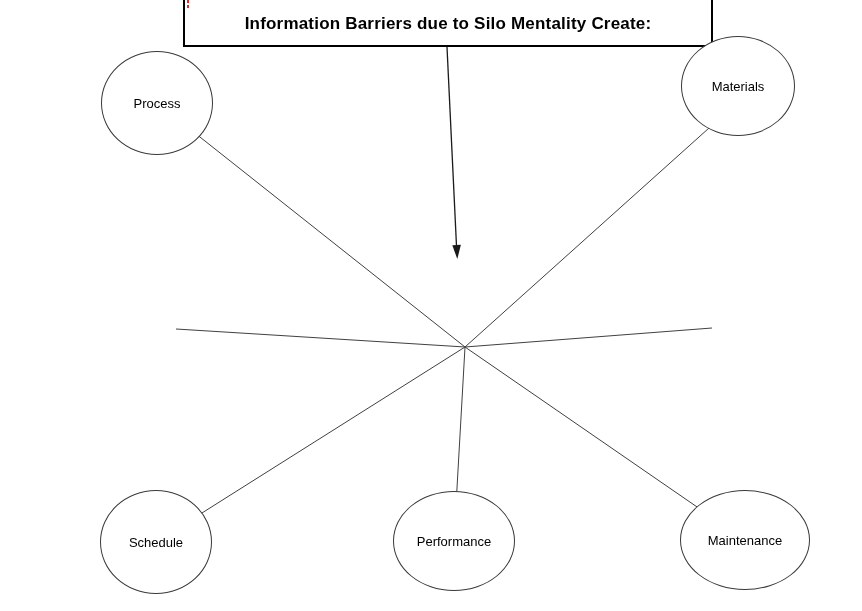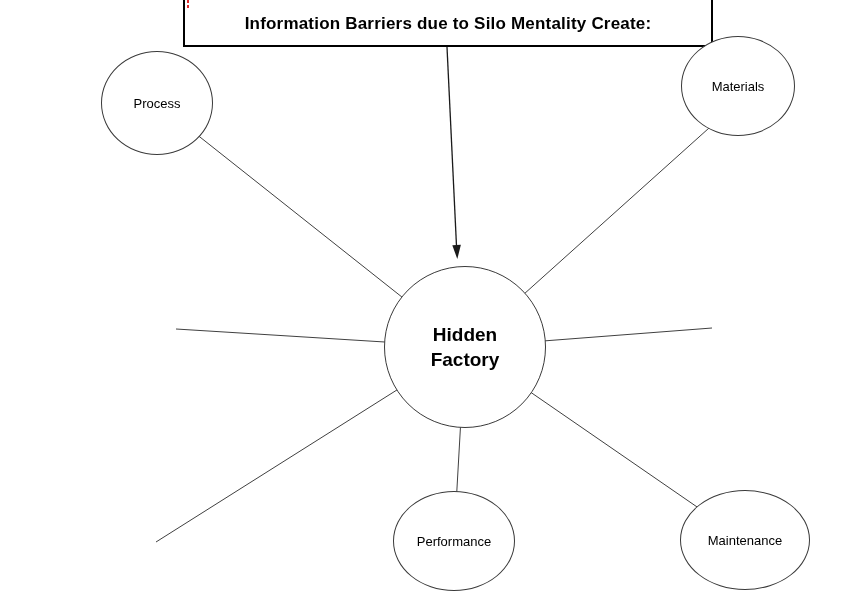--- a/index.html
+++ b/index.html
@@ -92,25 +92,24 @@
     <span class="red-mark"></span>
     <span class="title-text">Information Barriers due to Silo Mentality Create:</span>
   </div>
 
   <div class="node n-quality">
     <span class="node-label">Process</span>
   </div>
   <div class="node n-materials">
     <span class="node-label">Materials</span>
   </div>
+  <div class="node n-schedule">
+    <span class="node-label">Schedule</span>
+  </div>
   <div class="node n-performance">
     <span class="node-label">Performance</span>
   </div>
   <div class="node n-maintenance">
     <span class="node-label">Maintenance</span>
   </div>
 
-  <div class="node center-node n-center">
-    <span class="node-label">Hidden
-Factory</span>
-  </div>
 
 </div>
 
 </body></html>

